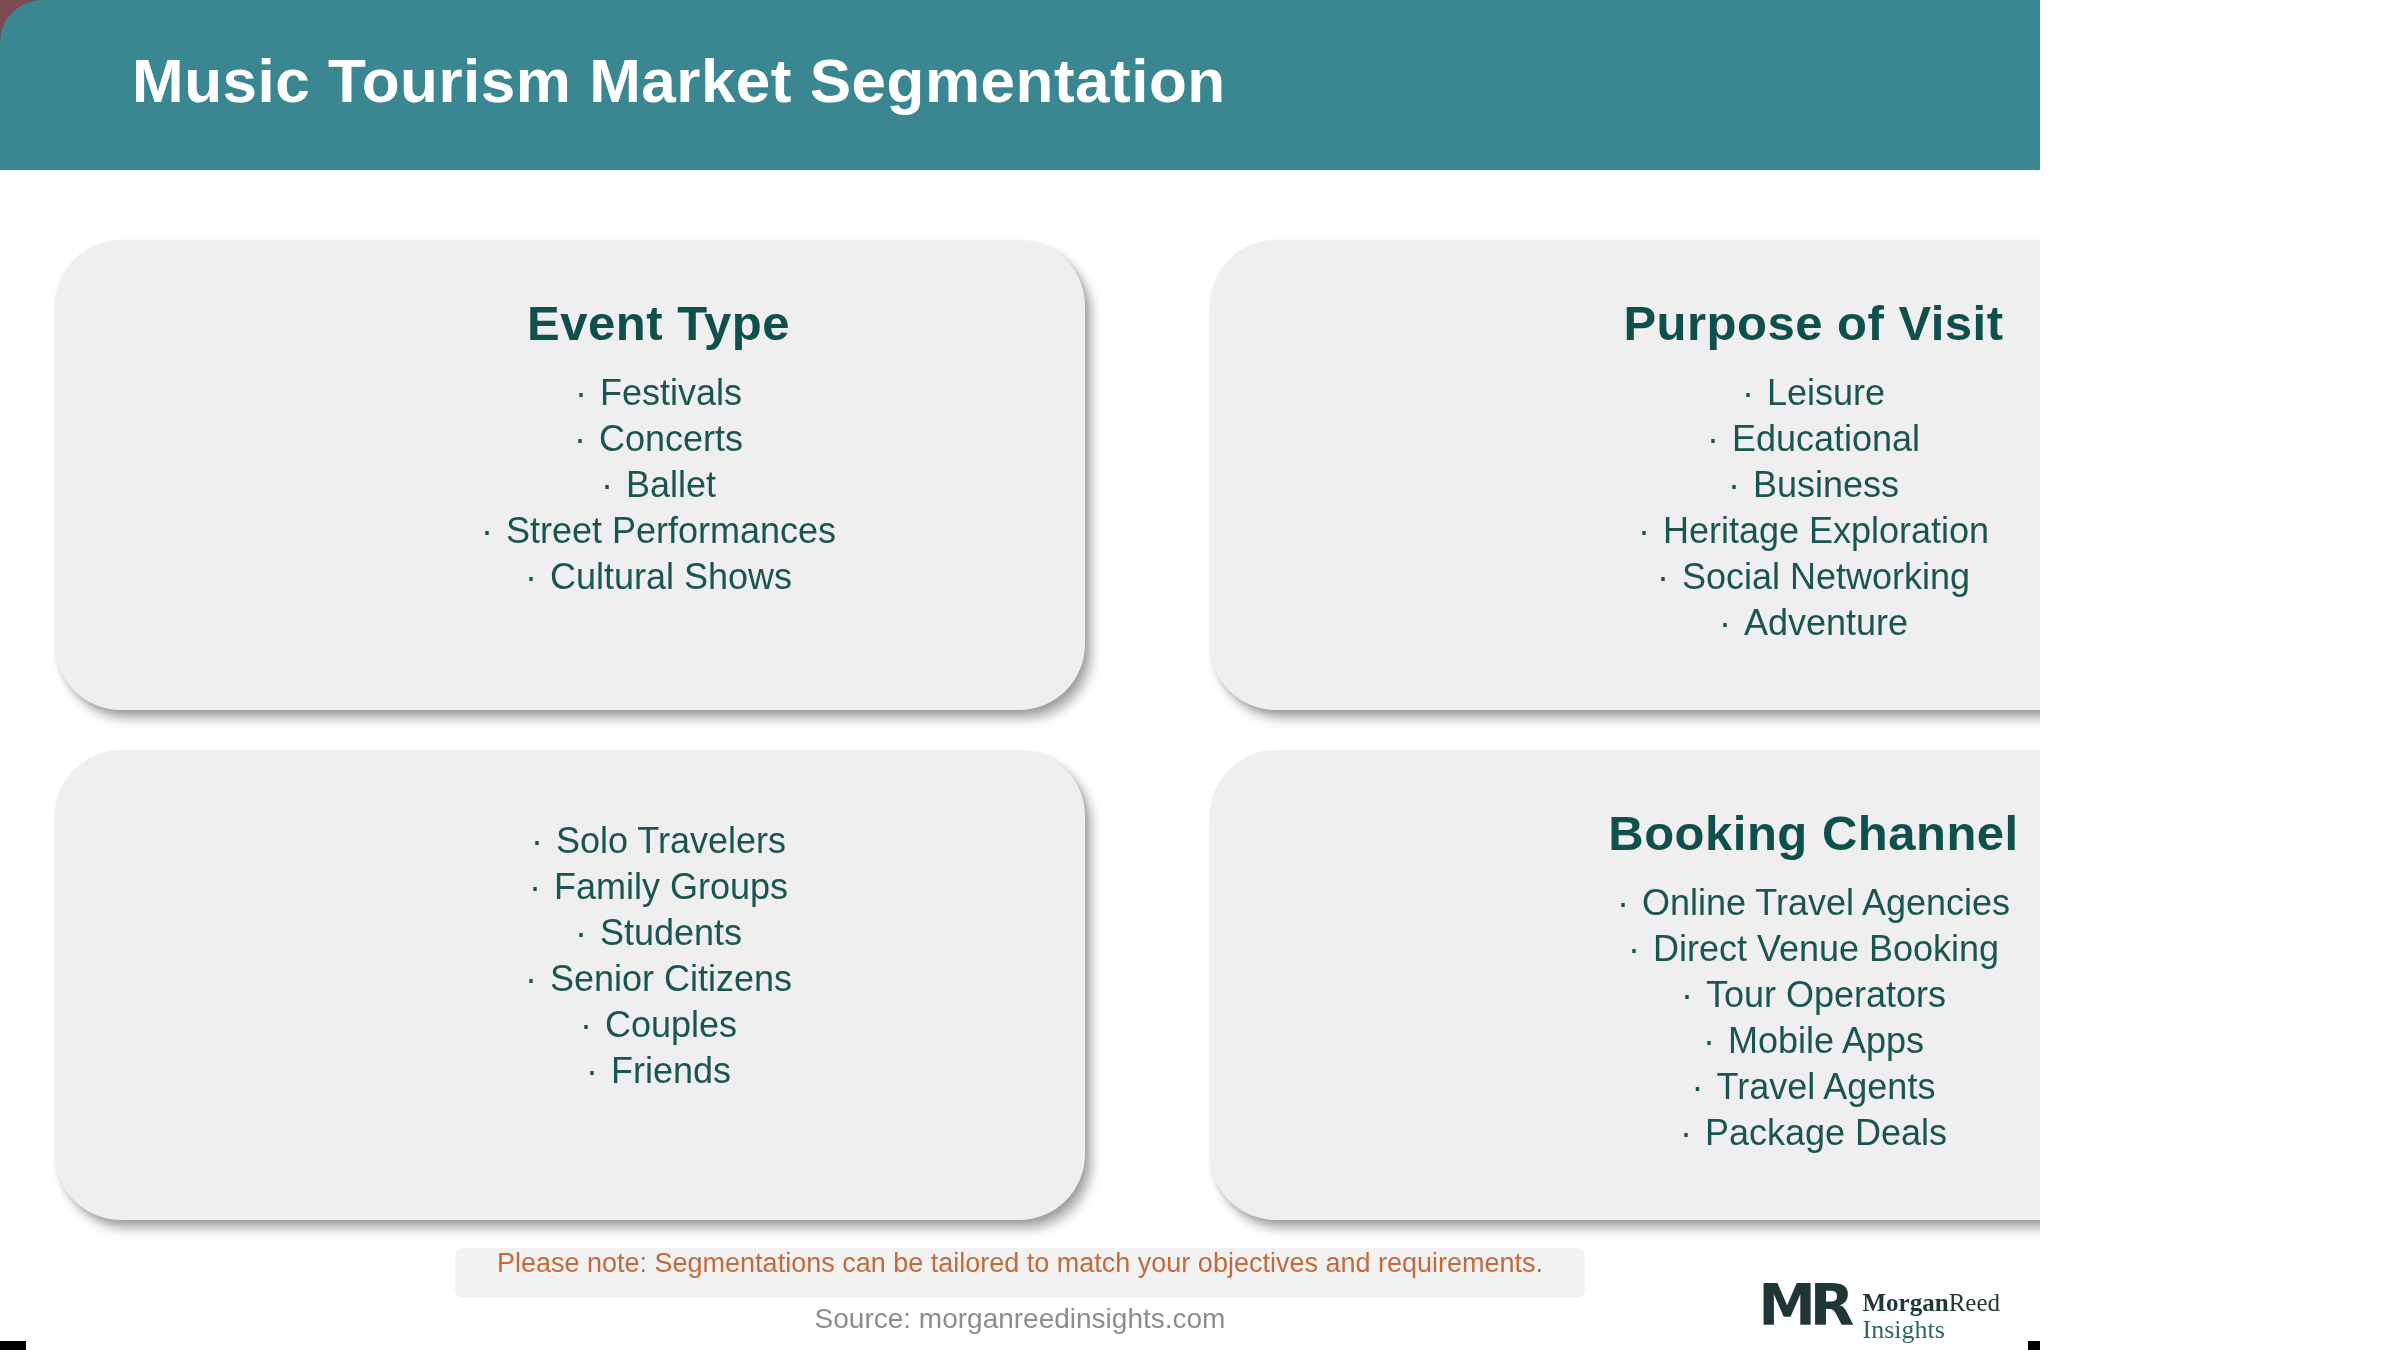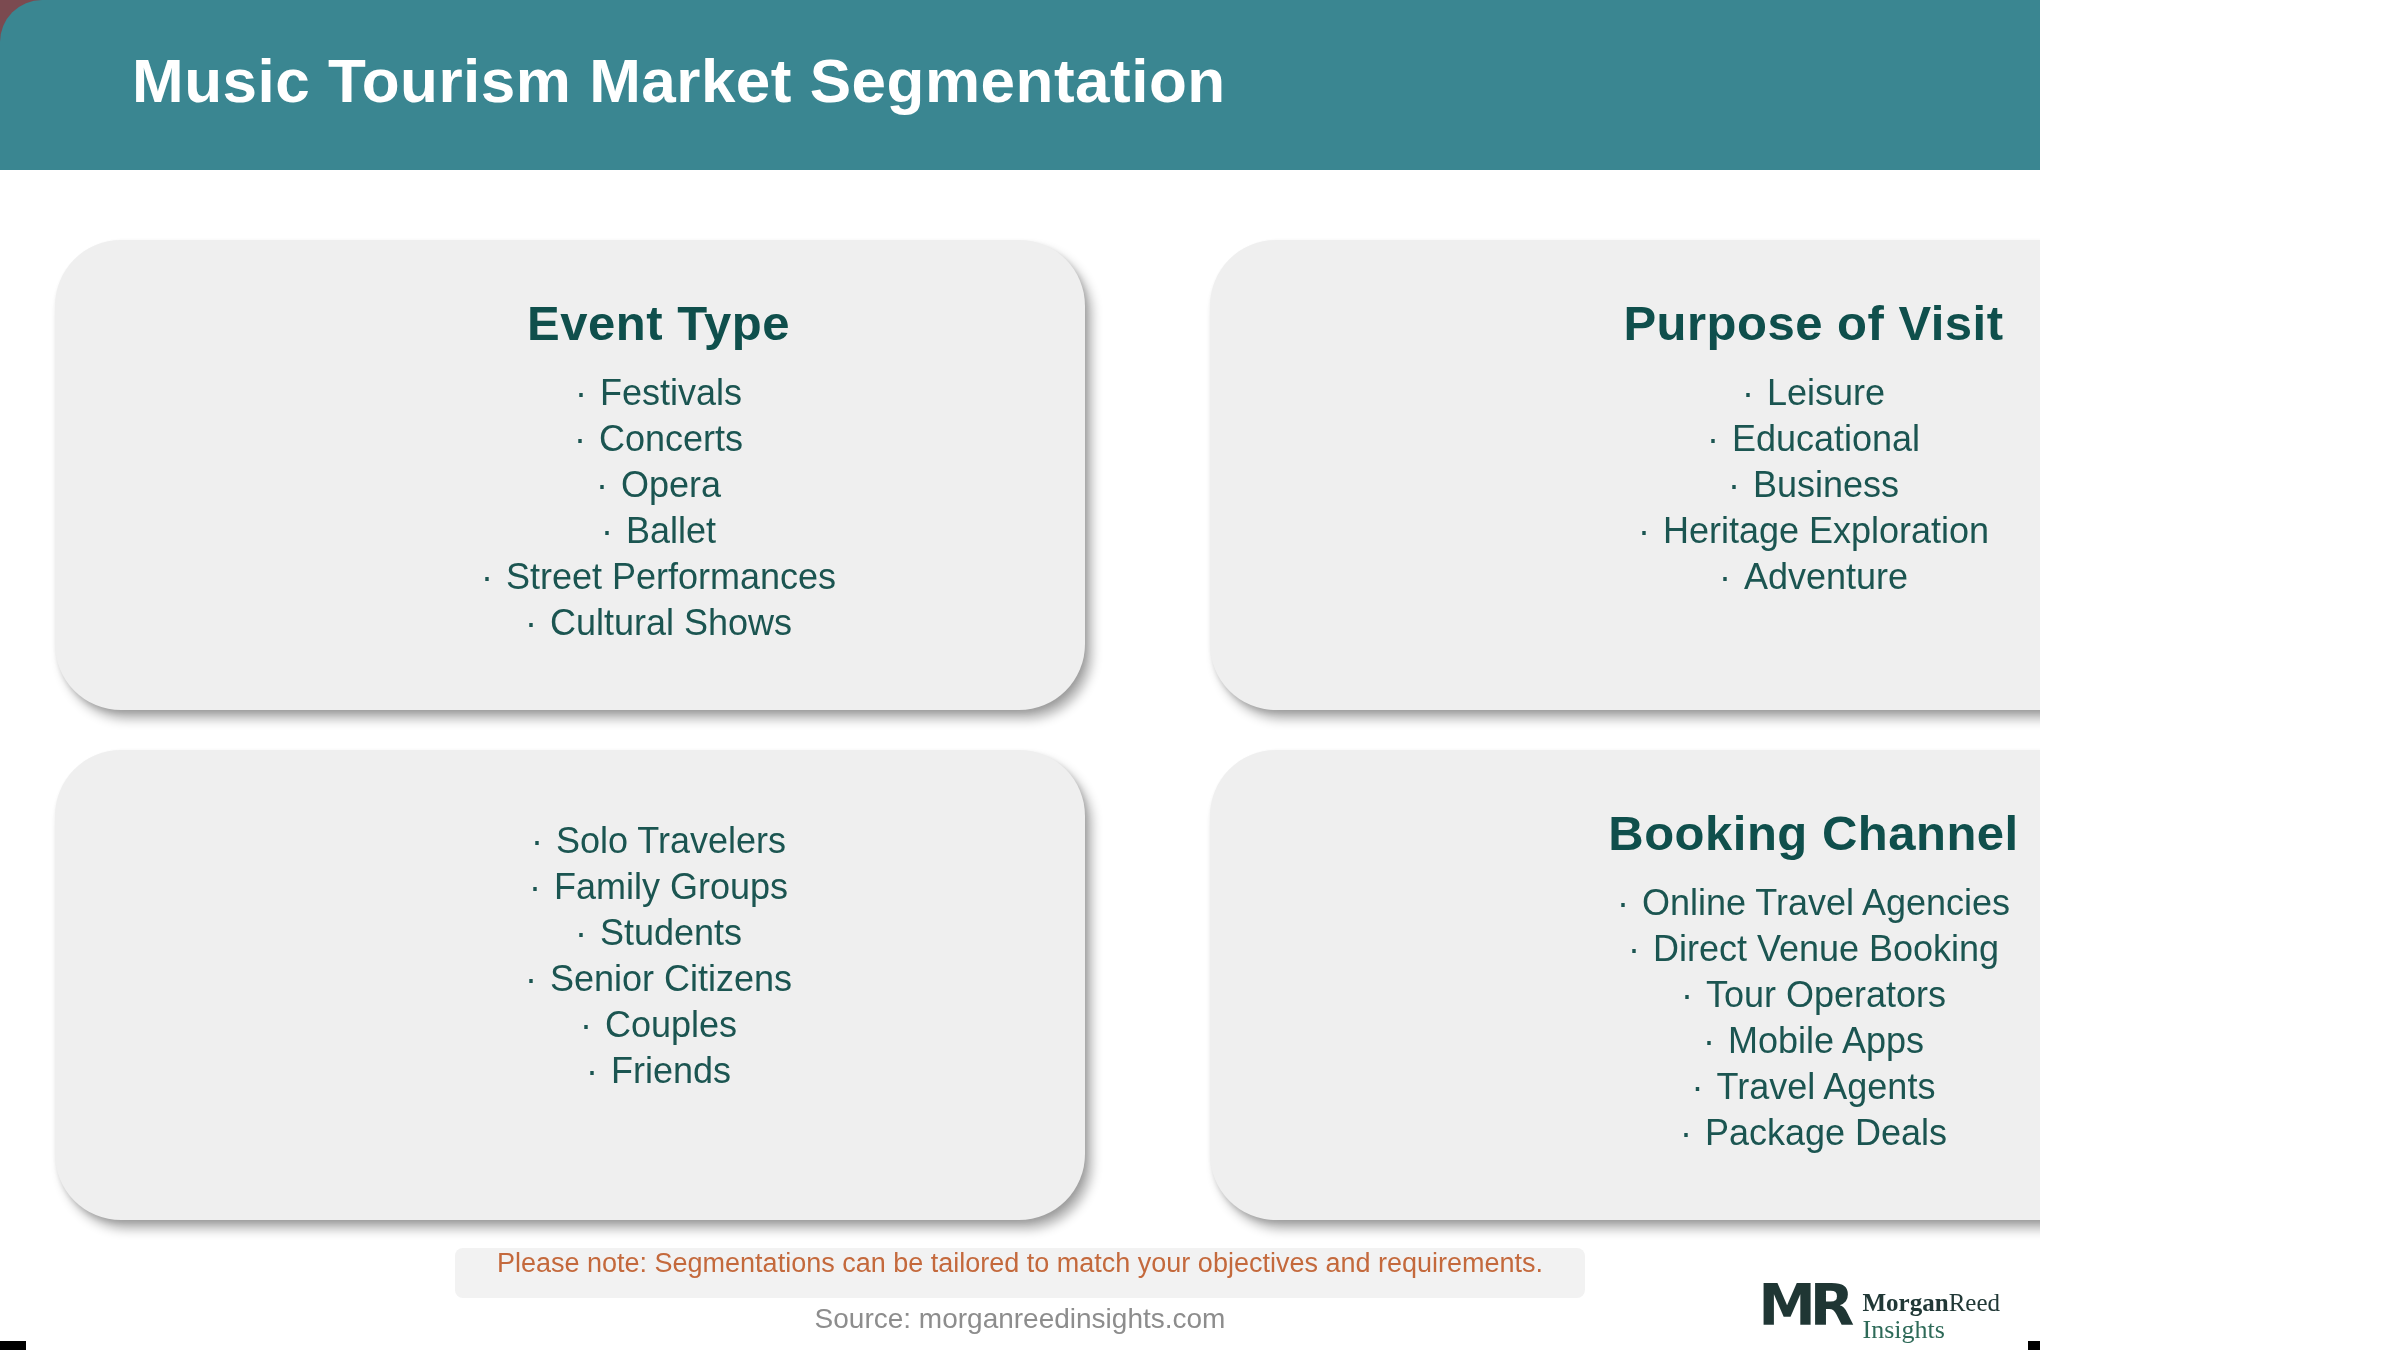--- a/index.html
+++ b/index.html
@@ -155,36 +155,36 @@
   <div class="header">
     <div class="header-title">Music Tourism Market Segmentation</div>
   </div>
 
   <div class="card pos-1">
     <div class="card-content">
       <div class="card-title">Event Type</div>
       <ul class="card-list">
           <li>Festivals</li>
           <li>Concerts</li>
-          <li>Opera</li>
           <li>Ballet</li>
           <li>Street Performances</li>
           <li>Cultural Shows</li>
         </ul>
     </div>
   </div>
 
   <div class="card pos-2">
     <div class="card-content">
       <div class="card-title">Purpose of Visit</div>
       <ul class="card-list">
           <li>Leisure</li>
           <li>Educational</li>
           <li>Business</li>
           <li>Heritage Exploration</li>
+          <li>Social Networking</li>
           <li>Adventure</li>
         </ul>
     </div>
   </div>
 
   <div class="card pos-3">
     <div class="card-content">
       <ul class="card-list">
           <li>Solo Travelers</li>
           <li>Family Groups</li>

